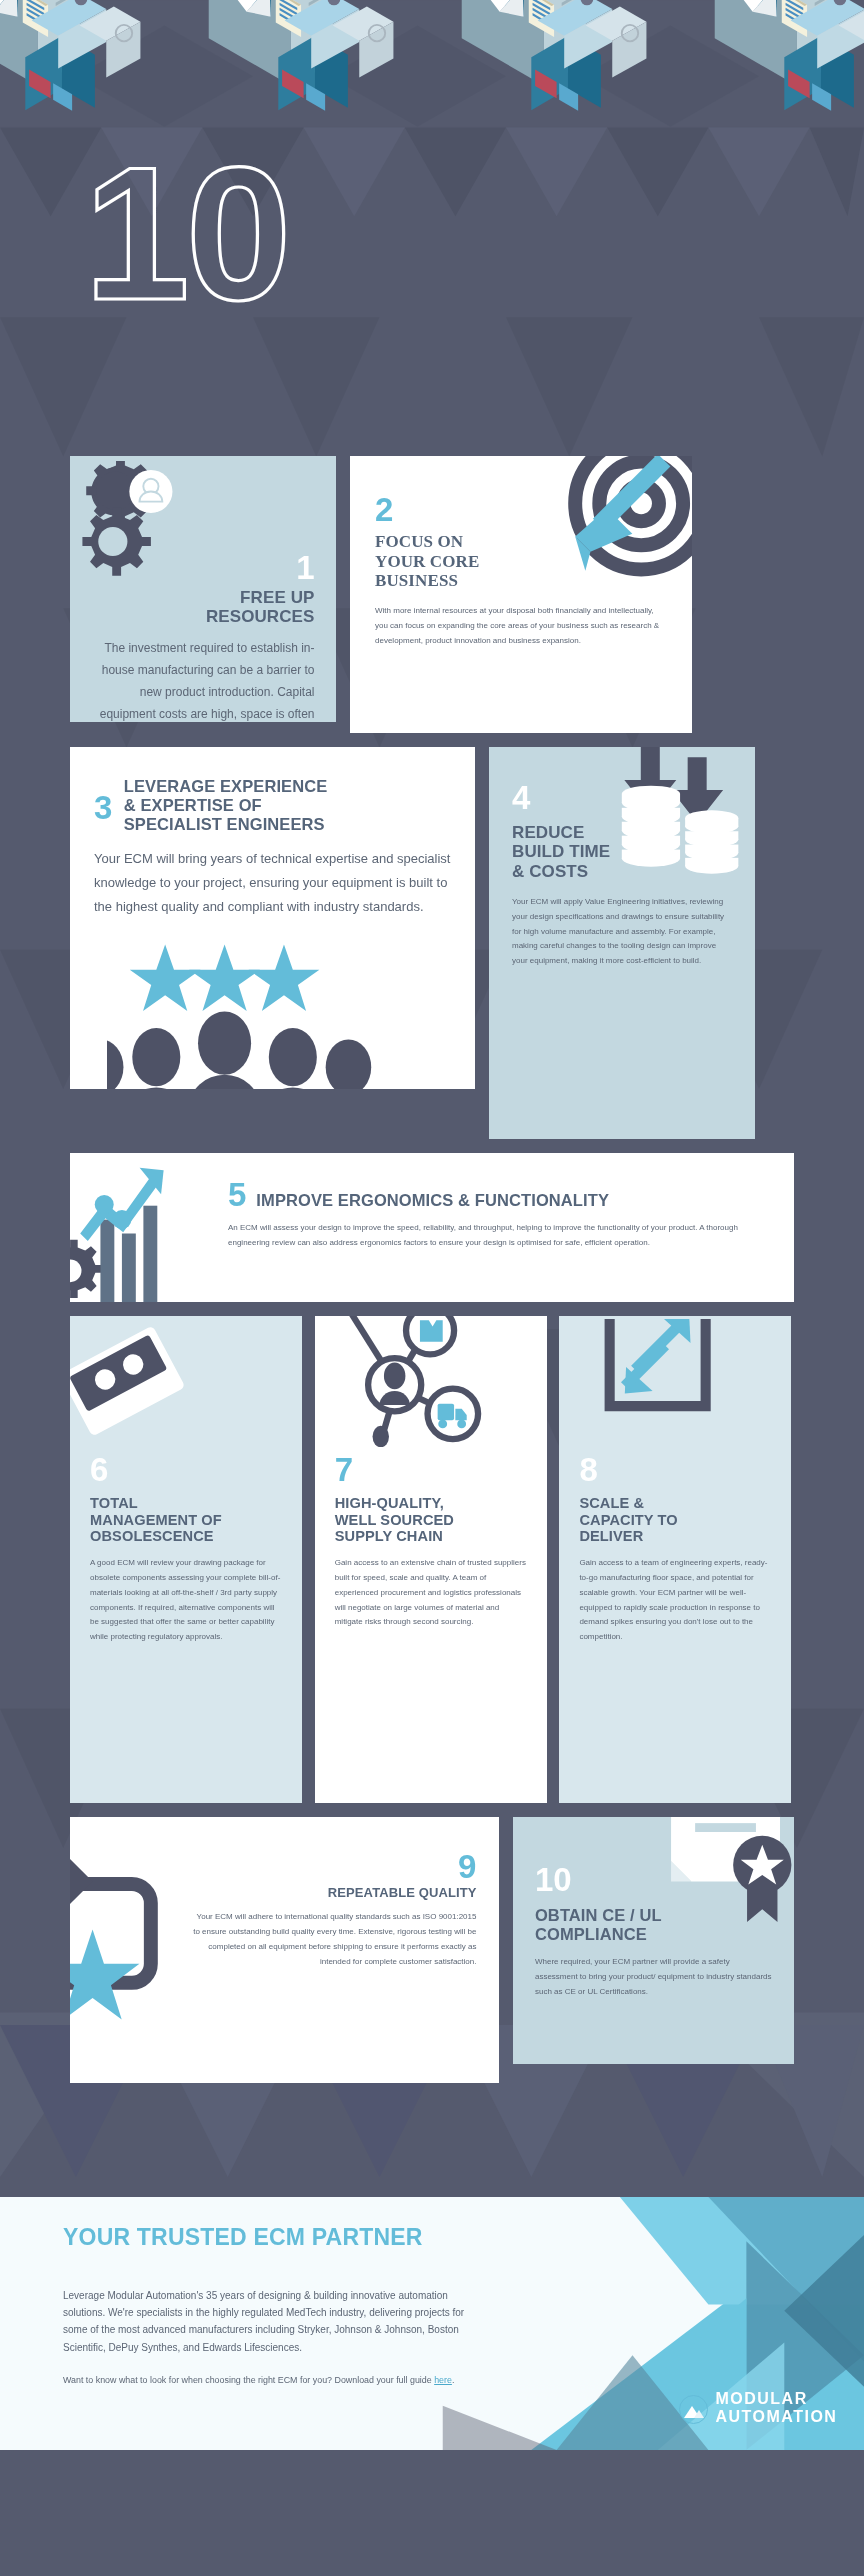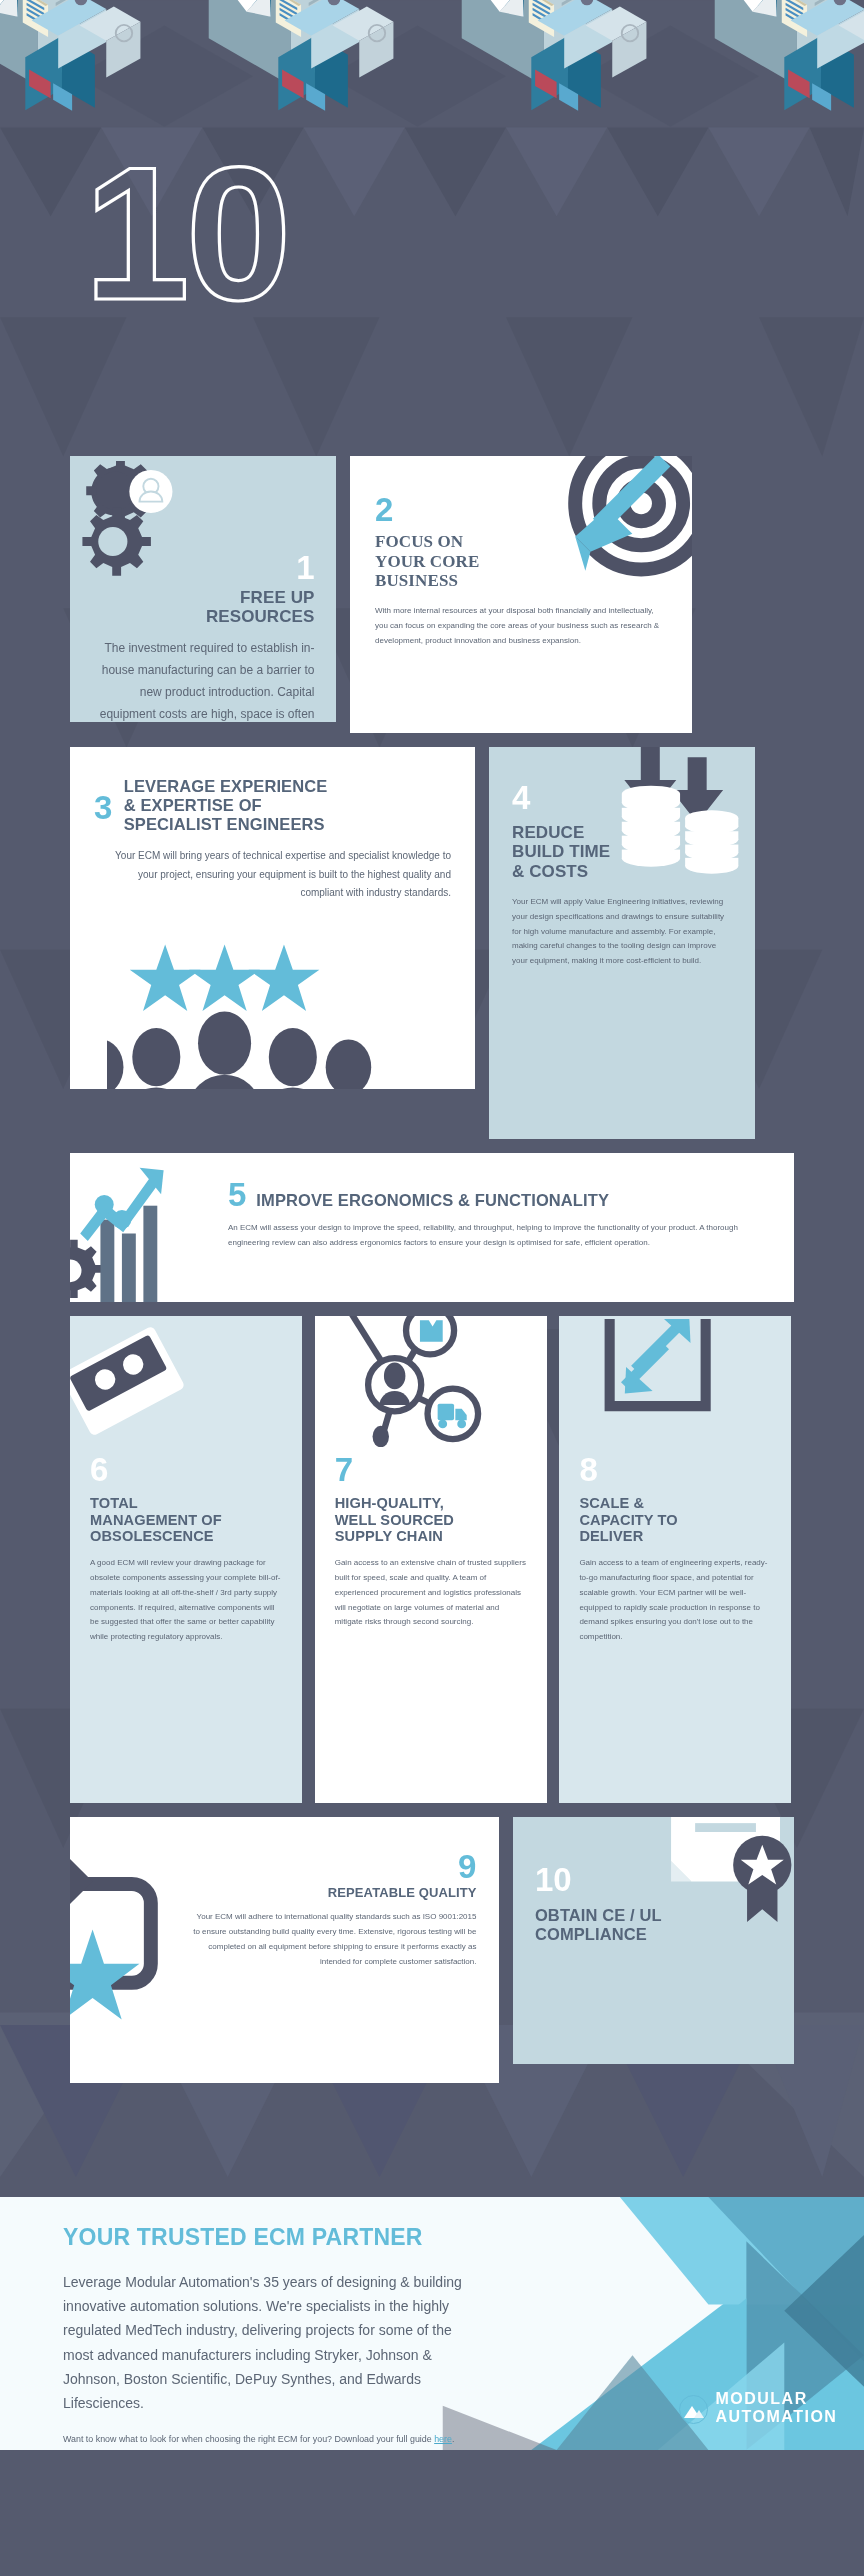--- a/index.html
+++ b/index.html
@@ -59,21 +59,21 @@
   .c2 { width: 342px; height: 277px; padding: 37px 25px 0 25px; }
   .c2 .num { font-size: 33px; }
   .c2 .head { font-size: 17px; margin-top: 6.3px; font-family: Liberation Serif, serif; }
   .c2 .body { font-size: 8px; margin-top: 14px; }
 
   
   .c3 { width: 405px; height: 342px; padding: 30px 24px 0 24px; position: relative; }
   .c3 .c3top { display: flex; align-items: flex-start; gap: 11.4px; }
   .c3 .num { font-size: 33px; padding-top: 14px; }
   .c3 .head { font-size: 16.5px; }
-  .c3 .body { font-size: 10px; margin-top: 14px; text-align: right; }
+  .c3 .body { font-size: 13px; margin-top: 14px; }
   .c4 { width: 266px; height: 392px; padding: 34px 23px 0 23px; }
   .c4 .num { font-size: 33px; }
   .c4 .head { font-size: 17px; margin-top: 8.9px; }
   .c4 .body { font-size: 8px; margin-top: 14px; }
 
   
   .c5 { width: 725px; height: 149px; padding: 25px 25px 0 158px; position: relative; }
   .c5 .c5top { display: flex; align-items: baseline; gap: 10px; }
   .c5 .num { font-size: 33px; }
   .c5 .head { font-size: 16.5px; }
@@ -93,21 +93,21 @@
   .c9 .body { font-size: 8px; margin-top: 10px; }
   .c10 { width: 281px; height: 247px; padding: 46px 21.5px 0 21.5px; }
   .c10 .num { font-size: 33px; }
   .c10 .head { font-size: 16.5px; margin-top: 10px; }
   .c10 .body { font-size: 8px; margin-top: 11.4px; }
 
   
   .footer { position: relative; z-index: 5; width: 864px; height: 253px; background: #f5fbfd; overflow: hidden; }
   .footer-inner { position: relative; z-index: 3; padding: 26.6px 38px 0 63px; max-width: 519px; }
   .f-title { font-size: 23px; font-weight: 700; color: #63bcd9; letter-spacing: 0.2px; }
-  .f-p { font-size: 14px; color: #5c6675; line-height: 1.74; margin-top: 19px; }
+  .f-p { font-size: 10px; color: #5c6675; line-height: 1.74; margin-top: 36px; }
   .f-p2 { font-size: 8.9px; color: #5c6675; line-height: 1.74; margin-top: 16.5px; }
   .f-link { color: #4ba9cb; text-decoration: underline; }
   .foot-geo { position: absolute; inset: 0; z-index: 1; pointer-events: none; }
   .logo { position: absolute; right: 26.6px; bottom: 23px; z-index: 4; display: flex; align-items: center; gap: 7.6px; }
   .logo-mark { width: 29px; height: 29px; border-radius: 50%; border: 1.9px solid #63bcd9; position: relative; overflow: hidden; }
   .logo-mark::after { content:""; position:absolute; left:4.4px; bottom:5px; width:0;height:0;
      border-left: 8.2px solid transparent; border-right: 8.2px solid transparent; border-bottom: 12.7px solid #ffffff; }
   .logo-mark::before { content:""; position:absolute; right:3.2px; bottom:5px; width:0;height:0;
      border-left: 5.7px solid transparent; border-right: 5.7px solid transparent; border-bottom: 8.9px solid #e8f4f8; z-index:2; }
   .logo-text { color:#ffffff; }
@@ -470,20 +470,21 @@
         <svg class="svgicon" style="right:-5px;top:-3.8px;" width="133" height="114" viewBox="0 0 210 180">
           <path d="M8 2 h172 v106 h-140 l-32 -32 Z" fill="#ffffff"></path>
           <polygon points="8,76 40,108 8,108" fill="#e4eef2"></polygon>
           <rect x="46" y="16" width="96" height="14" fill="#c3d8e0"></rect>
           <circle cx="152" cy="82" r="46" fill="#4e5266"></circle>
           <polygon points="152,50 161,74 186,74 166,89 174,113 152,98 130,113 138,89 118,74 143,74" fill="#ffffff"></polygon>
           <path d="M128 116 h48 v56 l-24 -20 l-24 20 Z" fill="#4e5266"></path>
         </svg>
         <div class="num white">10</div>
         <div class="head">OBTAIN CE / UL<br>COMPLIANCE</div>
+        <div class="body">Where required, your ECM partner will provide a safety assessment to bring your product/ equipment to industry standards such as CE or UL Certifications.</div>
       </div>
     </div>
   </div>
 
   <div style="height:114px;"></div>
 
   <div class="footer">
     <svg class="foot-geo" width="864" height="253" viewBox="0 0 1366 400">
       <polygon points="1366,0 1366,400 840,400" fill="#6bc6e0"></polygon>
       <polygon points="980,0 1366,0 1366,170 1120,170" fill="#7ed0e8"></polygon>

